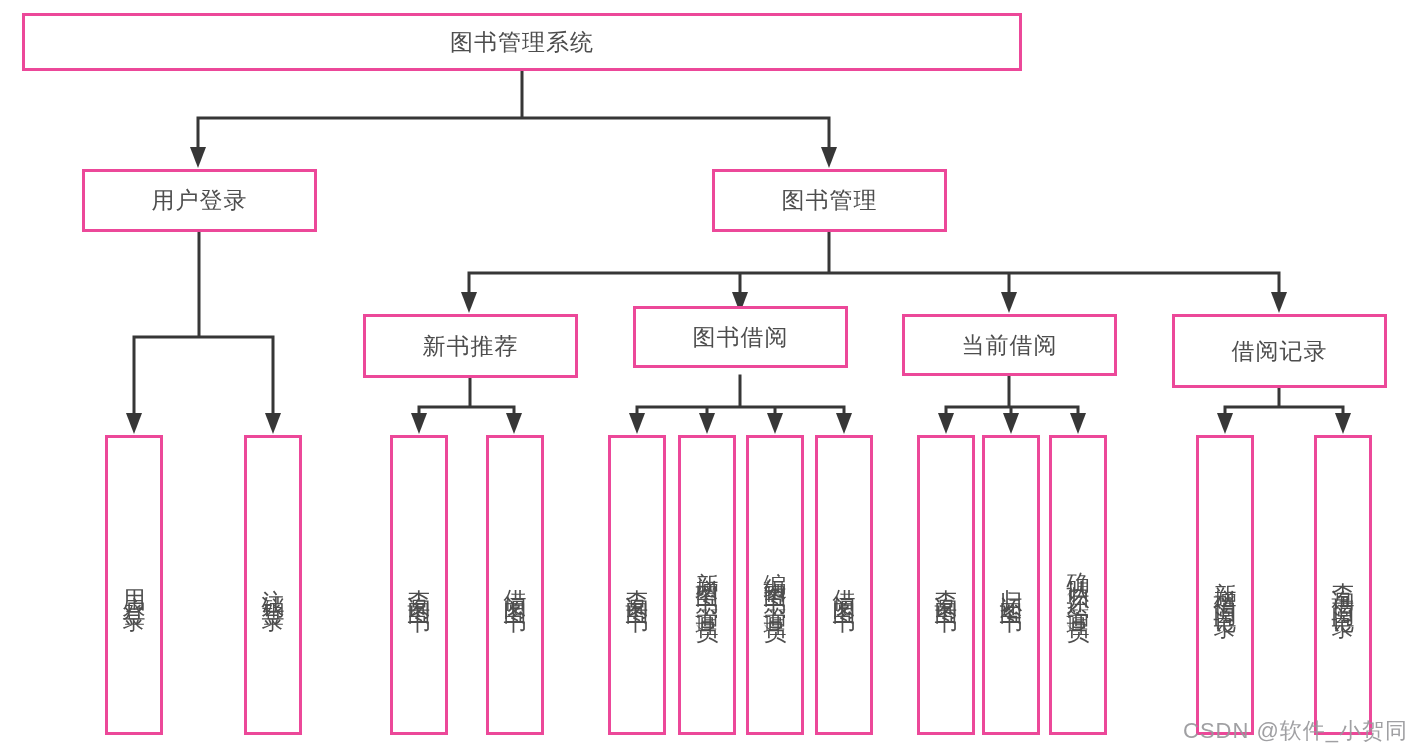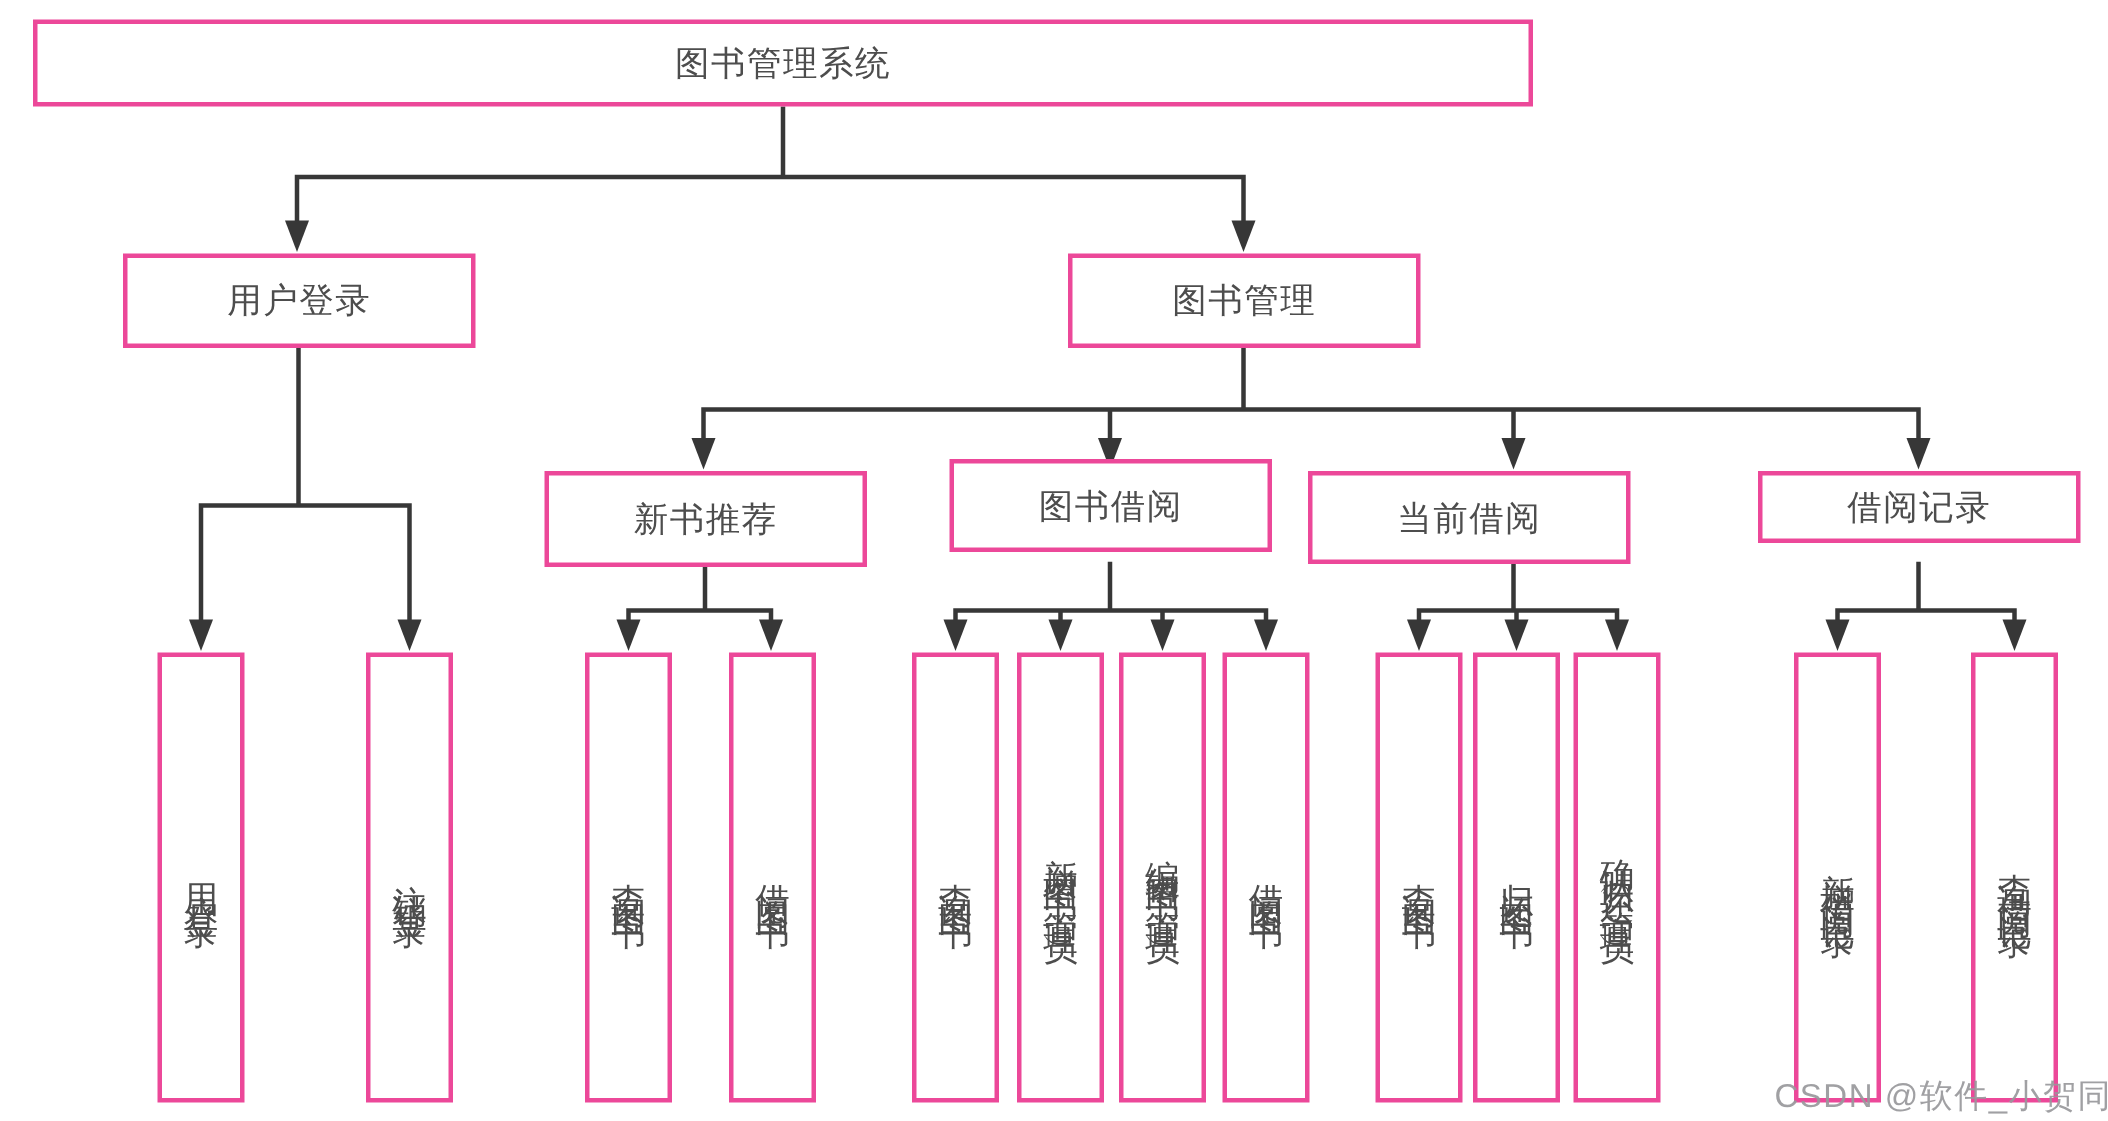--- a/index.html
+++ b/index.html
@@ -72,24 +72,24 @@
   <div class="node hnode" style="left:712px;top:169px;width:235px;height:63px;">
     <span>图书管理</span>
   </div>
 
   <div class="node hnode" style="left:363px;top:314px;width:215px;height:64px;">
     <span>新书推荐</span>
   </div>
   <div class="node hnode" style="left:633px;top:306px;width:215px;height:62px;">
     <span>图书借阅</span>
   </div>
-  <div class="node hnode" style="left:872px;top:314px;width:215px;height:62px;">
+  <div class="node hnode" style="left:902px;top:314px;width:215px;height:62px;">
     <span>当前借阅</span>
   </div>
-  <div class="node hnode" style="left:1172px;top:314px;width:215px;height:48px;">
+  <div class="node hnode" style="left:1172px;top:314px;width:215px;height:74px;">
     <span>借阅记录</span>
   </div>
 
   <div class="node leaf" style="left:105px;">
     <span class="vtext">用户登录</span>
   </div>
   <div class="node leaf" style="left:244px;">
     <span class="vtext">注销登录</span>
   </div>
 

